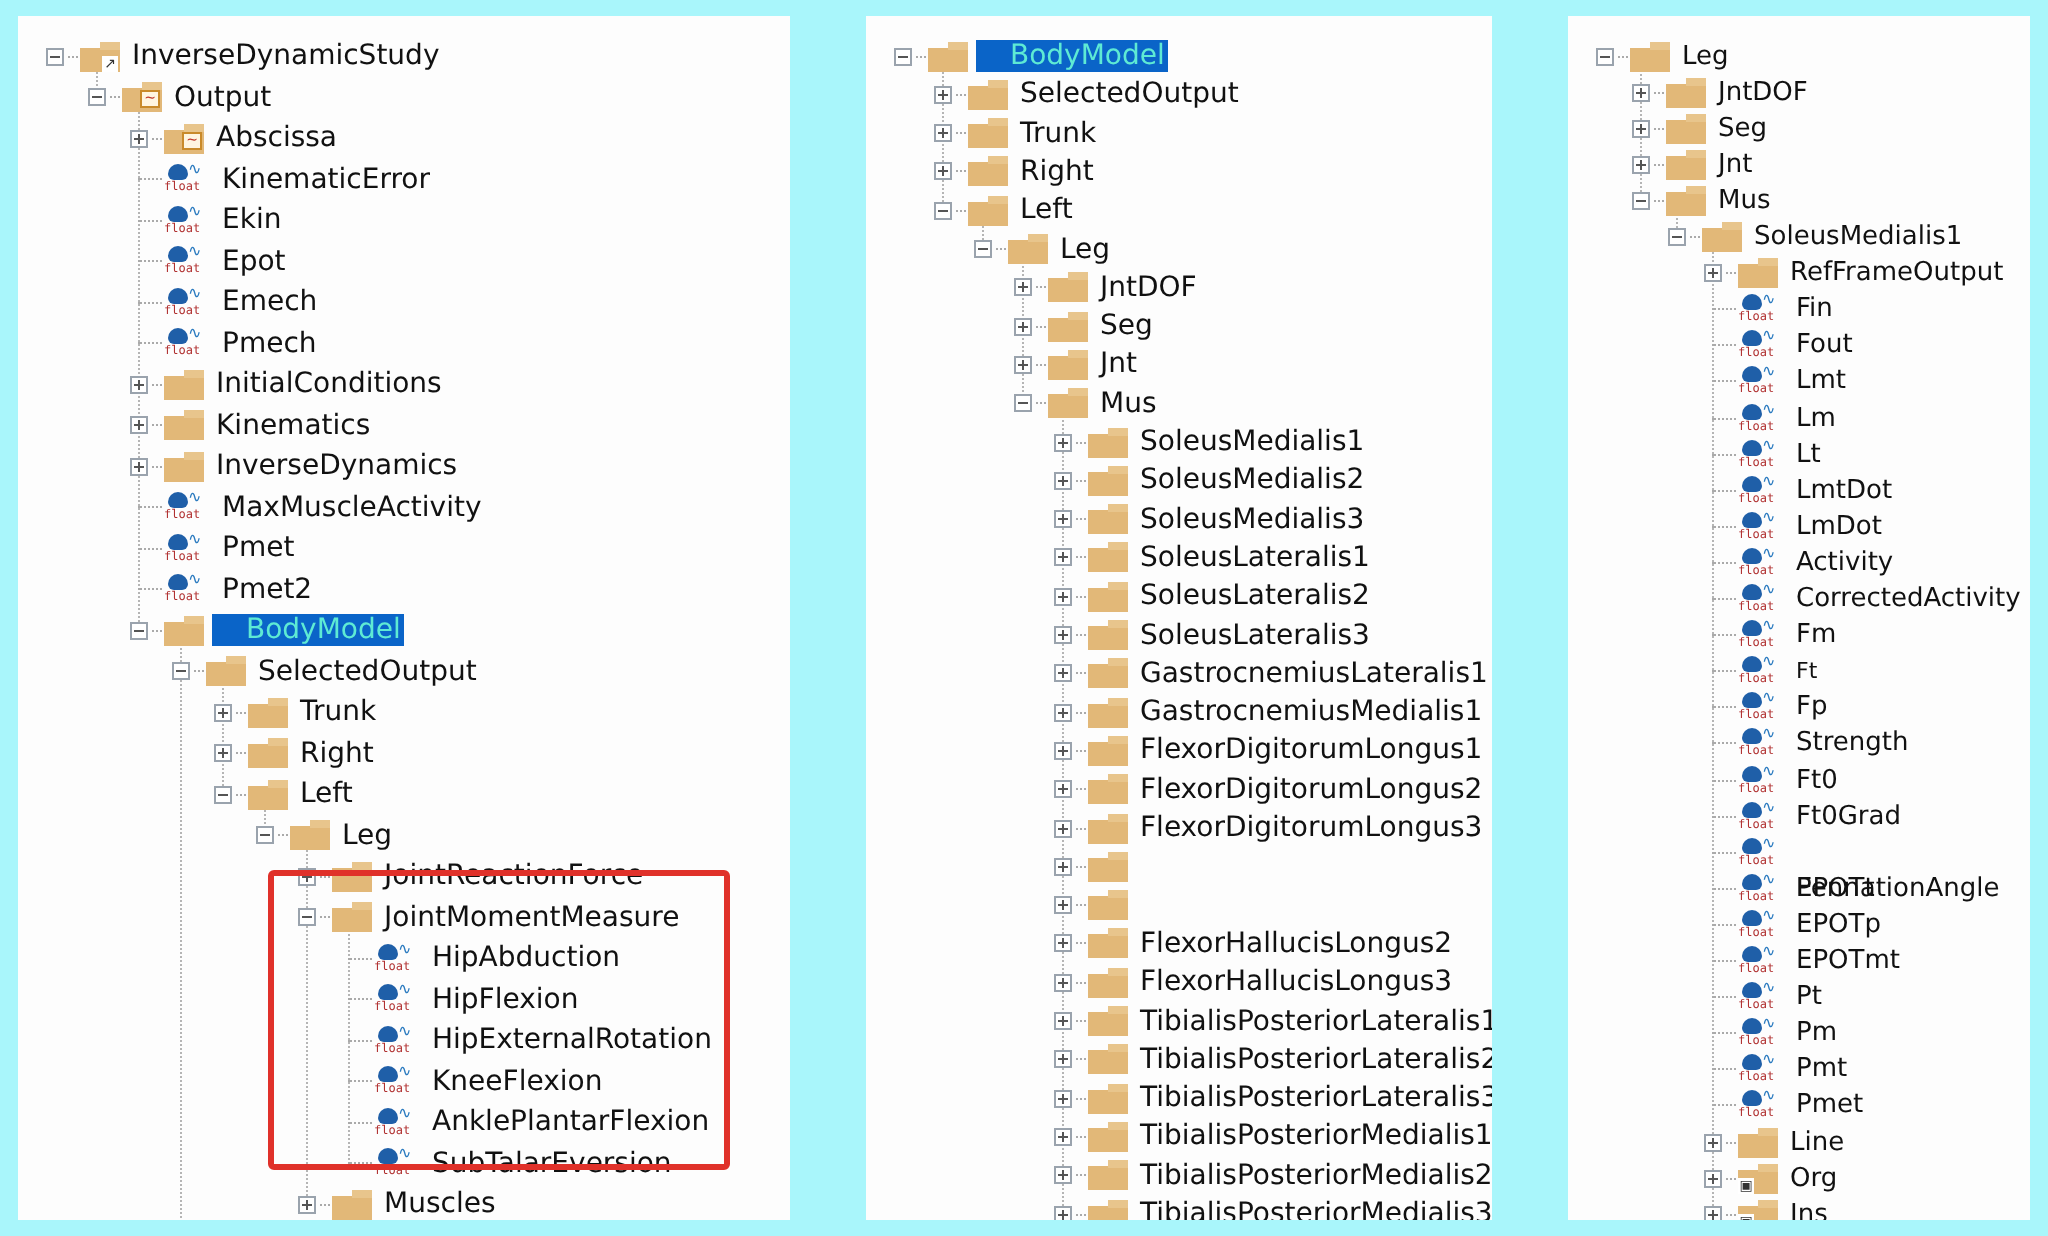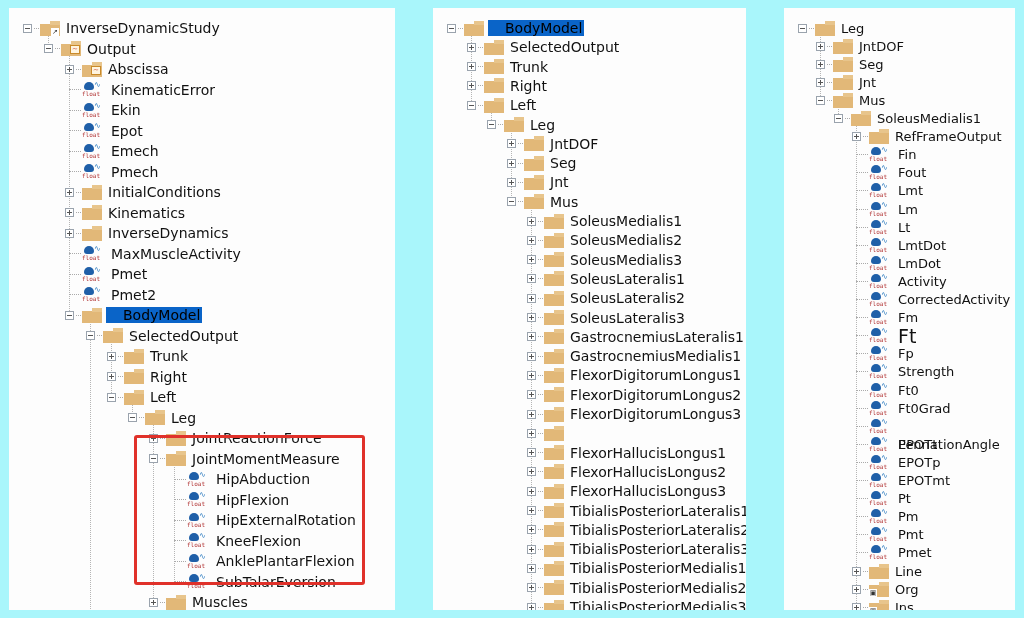--- a/index.html
+++ b/index.html
@@ -21,21 +21,21 @@
   .folder::after { content:""; position:absolute; left:10px; top:0; width:10px; height:4px; background:#e8c58c; }
   .folder.out .gl { position:absolute; left:9px; top:4px; width:10px; height:9px; background:#fff5e0; border:1px solid #c98a2a;
         box-sizing:border-box; z-index:2; color:#c0392b; font-size:7px; line-height:7px; text-align:center; }
   .folder.study .gl { position:absolute; left:11px; top:7px; width:8px; height:8px; background:#fff; z-index:2;
         font-size:7px; line-height:8px; color:#333; text-align:center; }
   .float { width:24px; height:17px; flex:none; position:relative; margin-right:3px; }
   .float .ball { position:absolute; left:2px; top:1px; width:10px; height:8px; background:#1f5fa8; border-radius:5px 5px 3px 3px; }
   .float .wave { position:absolute; left:12px; top:0; font-size:8px; color:#2a7abf; line-height:8px; }
   .float .ft { position:absolute; left:0; top:9px; font-size:6px; color:#b03030; font-family:"DejaVu Sans Mono",monospace; line-height:7px; }
   .label { font-size:14px; color:#111; padding:0 2px; }
-  .label.sel { background:#0a64c8; color:#000000;padding-left:17px; }
+  .label.sel { background:#0a64c8; color:#5eead4;padding-left:17px; }
   .vline { position:absolute; width:0; border-left:1px dotted #b5b5b5; }
   .highlight { position:absolute; border:3px solid #e0312a; border-radius:3px; box-sizing:border-box; }
 </style>
 </head>
 <body>
 
 <div class="panel" id="p1">
     <div class="tree">
       <div class="vline" style="left: 39px; top: 25px; height: 15.5px;"></div>
       <div class="row" style="left: 14px; top: 10px;">
@@ -403,21 +403,20 @@
       </div>
       <div class="row" style="left: 94px; top: 415.3px;">
         <span class="tog plus"></span>
         <span class="dash" style="width: 5px;"></span>
         <span class="folder"></span>
       </div>
       <div class="row" style="left: 94px; top: 434.6px;">
         <span class="tog plus"></span>
         <span class="dash" style="width: 5px;"></span>
         <span class="folder"></span>
-        <span class="label">FlexorHallucisLongus1</span>
       </div>
       <div class="row" style="left: 94px; top: 453.9px;">
         <span class="tog plus"></span>
         <span class="dash" style="width: 5px;"></span>
         <span class="folder"></span>
         <span class="label">FlexorHallucisLongus2</span>
       </div>
       <div class="row" style="left: 94px; top: 473.2px;">
         <span class="tog plus"></span>
         <span class="dash" style="width: 5px;"></span>
@@ -599,21 +598,21 @@
         </span>
         <span class="label" style="font-size: 13px;">Fm</span>
       </div>
       <div class="row" style="left: 68px; top: 317.7px;">
         <span class="dash" style="width: 12px; margin-left: 4px;"></span>
         <span class="float">
           <span class="ball"></span>
           <span class="wave">∿</span>
           <span class="ft">float</span>
         </span>
-        <span class="label" style="font-size: 19px;">Ft</span>
+        <span class="label" style="font-size: 11px;">Ft</span>
       </div>
       <div class="row" style="left: 68px; top: 335.8px;">
         <span class="dash" style="width: 12px; margin-left: 4px;"></span>
         <span class="float">
           <span class="ball"></span>
           <span class="wave">∿</span>
           <span class="ft">float</span>
         </span>
         <span class="label" style="font-size: 13px;">Fp</span>
       </div>

